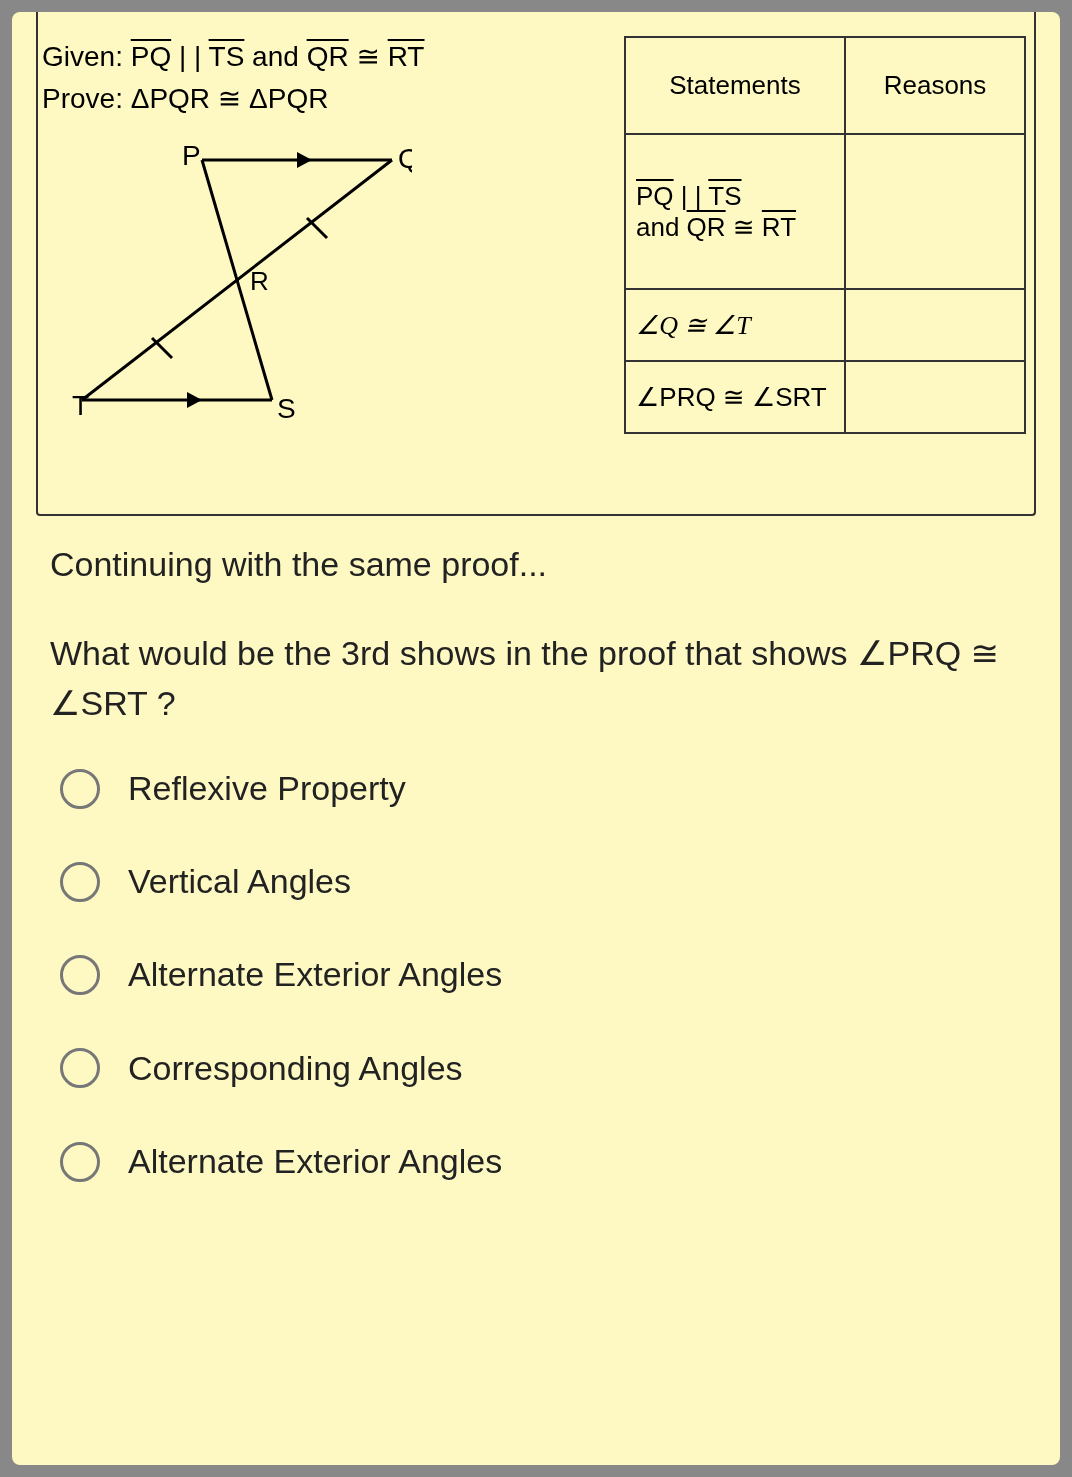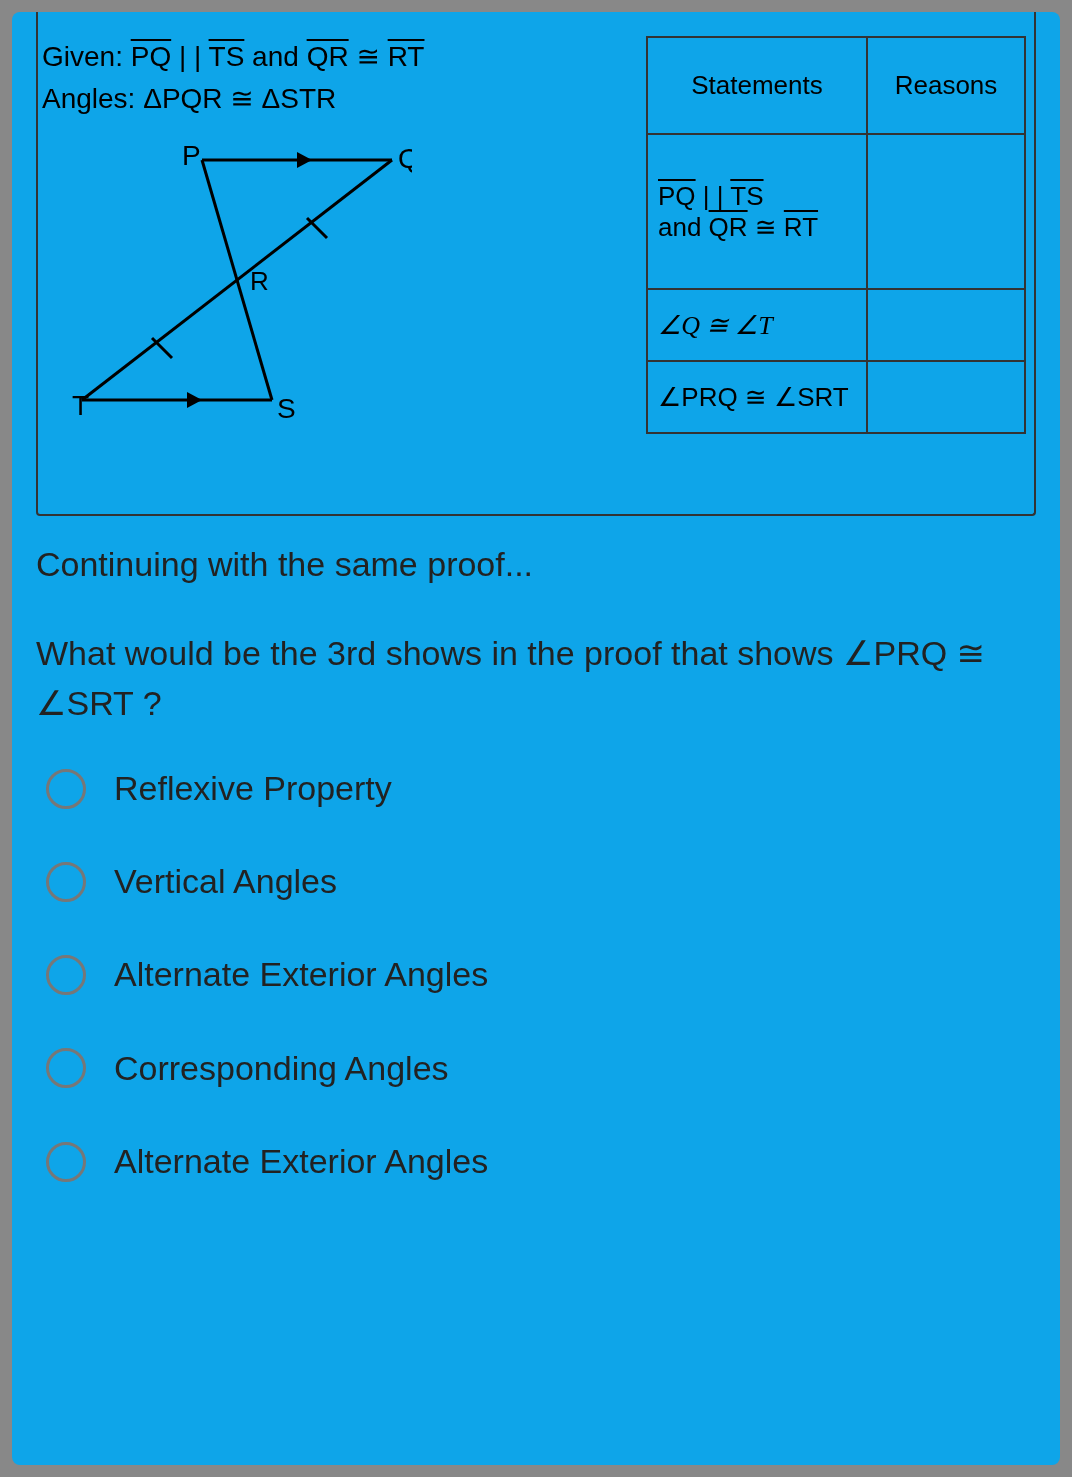--- a/index.html
+++ b/index.html
@@ -4,21 +4,21 @@
 <style>
   * { box-sizing: border-box; margin: 0; padding: 0; }
   body {
     font-family: Arial, Helvetica, sans-serif;
     background: #888;
     width: 1072px;
     height: 1477px;
     padding: 12px;
   }
   .card {
-    background: #0ea5e9;
+    background: #fef9c3;
     border-radius: 8px;
     height: 100%;
     padding: 0;
     overflow: hidden;
   }
   .problem-box {
     border: 2px solid #333;
     margin: 0 24px 24px 24px;
     border-top: none;
     border-radius: 0 0 4px 4px;
@@ -46,25 +46,25 @@
   }
   .proof-table th, .proof-table td {
     border: 2px solid #333;
     padding: 10px 10px;
     font-size: 26px;
     text-align: left;
     vertical-align: middle;
   }
   .proof-table th { font-weight: normal; text-align: center; }
   .proof-table .stmt-col { width: 220px; margin-top: 44px; }
-  .proof-table .reason-col { width: 158px; }
+  .proof-table .reason-col { width: 180px; }
   .proof-table td.tall { height: 72px; }
   .italic { font-style: italic; font-family: 'Times New Roman', serif; }
   .question-area {
-    padding: 0 24px;
+    padding: 0 38px;
     font-size: 34px;
     color: #222;
     line-height: 1.45;
   }
   .continuing { margin-bottom: 40px; }
   .question-text { margin-bottom: 36px; }
   .options { display: flex; flex-direction: column; gap: 44px; margin-left: 10px; }
   .option { display: flex; align-items: center; gap: 28px; cursor: pointer; }
   .radio {
     width: 40px; height: 40px; border: 3px solid #777; border-radius: 50%;
@@ -72,21 +72,21 @@
   }
   .option-label { font-size: 34px; color: #222; }
 </style>
 </head>
 <body>
 
 <div class="card">
   <div class="problem-box">
     <div class="left-col">
       <div class="given-prove">Given: <span class="overline">PQ</span> | | <span class="overline">TS</span> and <span class="overline">QR</span> ≅ <span class="overline">RT</span></div>
-      <div class="given-prove">Angles: ΔPQR ≅ ΔSTR</div>
+      <div class="given-prove">Prove: ΔPQR ≅ ΔPQR</div>
       <div class="diagram">
         <svg width="340" height="290" viewBox="0 0 340 290">
 
           <line x1="130" y1="20" x2="320" y2="20" stroke="#000" stroke-width="3"></line>
 
           <polygon points="240,20 225,12 225,28" fill="#000"></polygon>
 
           <line x1="10" y1="260" x2="200" y2="260" stroke="#000" stroke-width="3"></line>
 
           <polygon points="130,260 115,252 115,268" fill="#000"></polygon>

